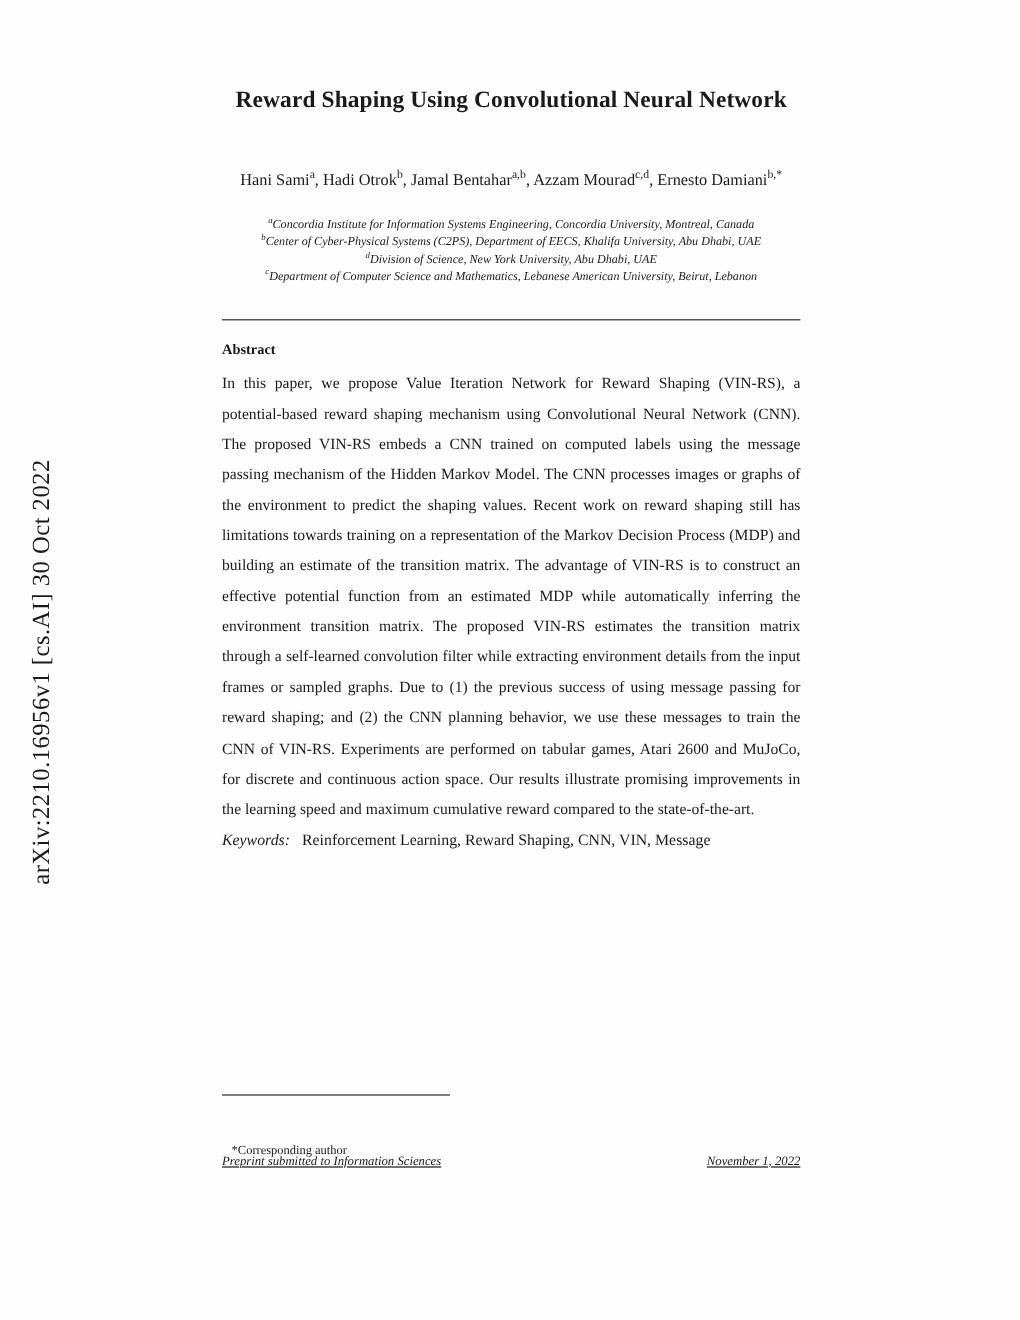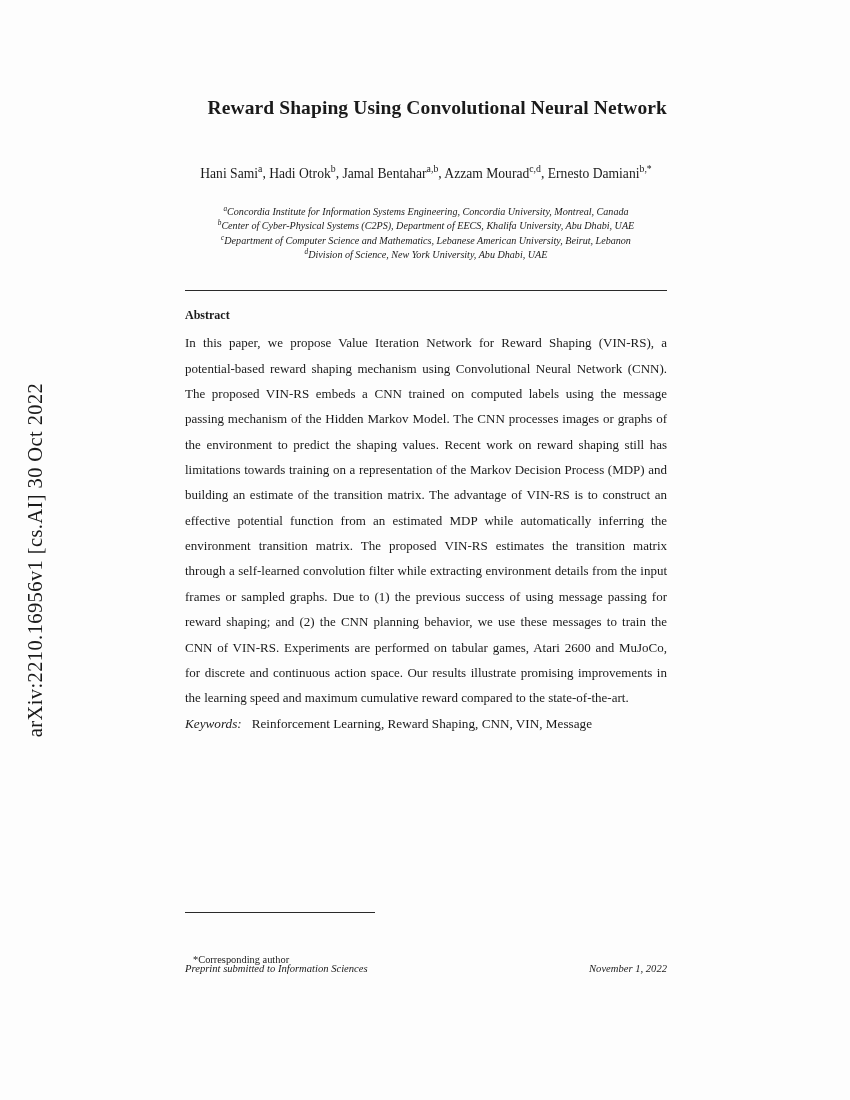--- a/index.html
+++ b/index.html
@@ -45,22 +45,22 @@
 
   .content {
     position: absolute;
     left: 185px;
     top: 0;
     width: 482px;
     height: 1100px;
   }
 
   .title {
-    margin-top: 96px;
-    text-align: right;
+    margin-top: 72px;
+    text-align: center;
     font-size: 19.5px;
     letter-spacing: 0.1px;
     line-height: 1.25;
   }
 
   .authors {
     margin-top: 44px;
     text-align: center;
     font-size: 13.6px;
     line-height: 1.45;
@@ -132,42 +132,43 @@
 
   .footer {
     position: absolute;
     left: 0;
     top: 963px;
     width: 482px;
     display: flex;
     justify-content: space-between;
     font-style: italic;
     font-size: 10.6px;
+    text-decoration: underline;
   }
 </style>
 </head>
 <body>
 
 <div class="page">
 
   <div class="arxiv-stamp">
     <span>arXiv:2210.16956v1  [cs.AI]  30 Oct 2022</span>
   </div>
 
   <div class="content">
 
     <h1 class="title">Reward Shaping Using Convolutional Neural Network</h1>
 
     <div class="authors">Hani Sami<sup>a</sup>, Hadi Otrok<sup>b</sup>, Jamal Bentahar<sup>a,b</sup>, Azzam Mourad<sup>c,d</sup>, Ernesto Damiani<sup>b,*</sup></div>
 
     <div class="affils">
       <p class="affil"><sup>a</sup>Concordia Institute for Information Systems Engineering, Concordia University, Montreal, Canada</p>
       <p class="affil"><sup>b</sup>Center of Cyber-Physical Systems (C2PS), Department of EECS, Khalifa University, Abu Dhabi, UAE</p>
+      <p class="affil"><sup>d</sup>Division of Science, New York University, Abu Dhabi, UAE</p>
       <p class="affil"><sup>c</sup>Department of Computer Science and Mathematics, Lebanese American University, Beirut, Lebanon</p>
-      <p class="affil"><sup>d</sup>Division of Science, New York University, Abu Dhabi, UAE</p>
     </div>
 
     <hr class="rule">
 
     <div class="abstract-head">Abstract</div>
 
     <div class="abstract-body">In this paper, we propose Value Iteration Network for Reward Shaping (VIN-RS), a potential-based reward shaping mechanism using Convolutional Neural Network (CNN). The proposed VIN-RS embeds a CNN trained on computed labels using the message passing mechanism of the Hidden Markov Model. The CNN processes images or graphs of the environment to predict the shaping values. Recent work on reward shaping still has limitations towards training on a representation of the Markov Decision Process (MDP) and building an estimate of the transition matrix. The advantage of VIN-RS is to construct an effective potential function from an estimated MDP while automatically inferring the environment transition matrix. The proposed VIN-RS estimates the transition matrix through a self-learned convolution filter while extracting environment details from the input frames or sampled graphs. Due to (1) the previous success of using message passing for reward shaping; and (2) the CNN planning behavior, we use these messages to train the CNN of VIN-RS. Experiments are performed on tabular games, Atari 2600 and MuJoCo, for discrete and continuous action space. Our results illustrate promising improvements in the learning speed and maximum cumulative reward compared to the state-of-the-art.</div>
 
     <div class="keywords">
       <span class="kw-label">Keywords:</span><span class="kw-list">Reinforcement Learning, Reward Shaping, CNN, VIN, Message</span>

